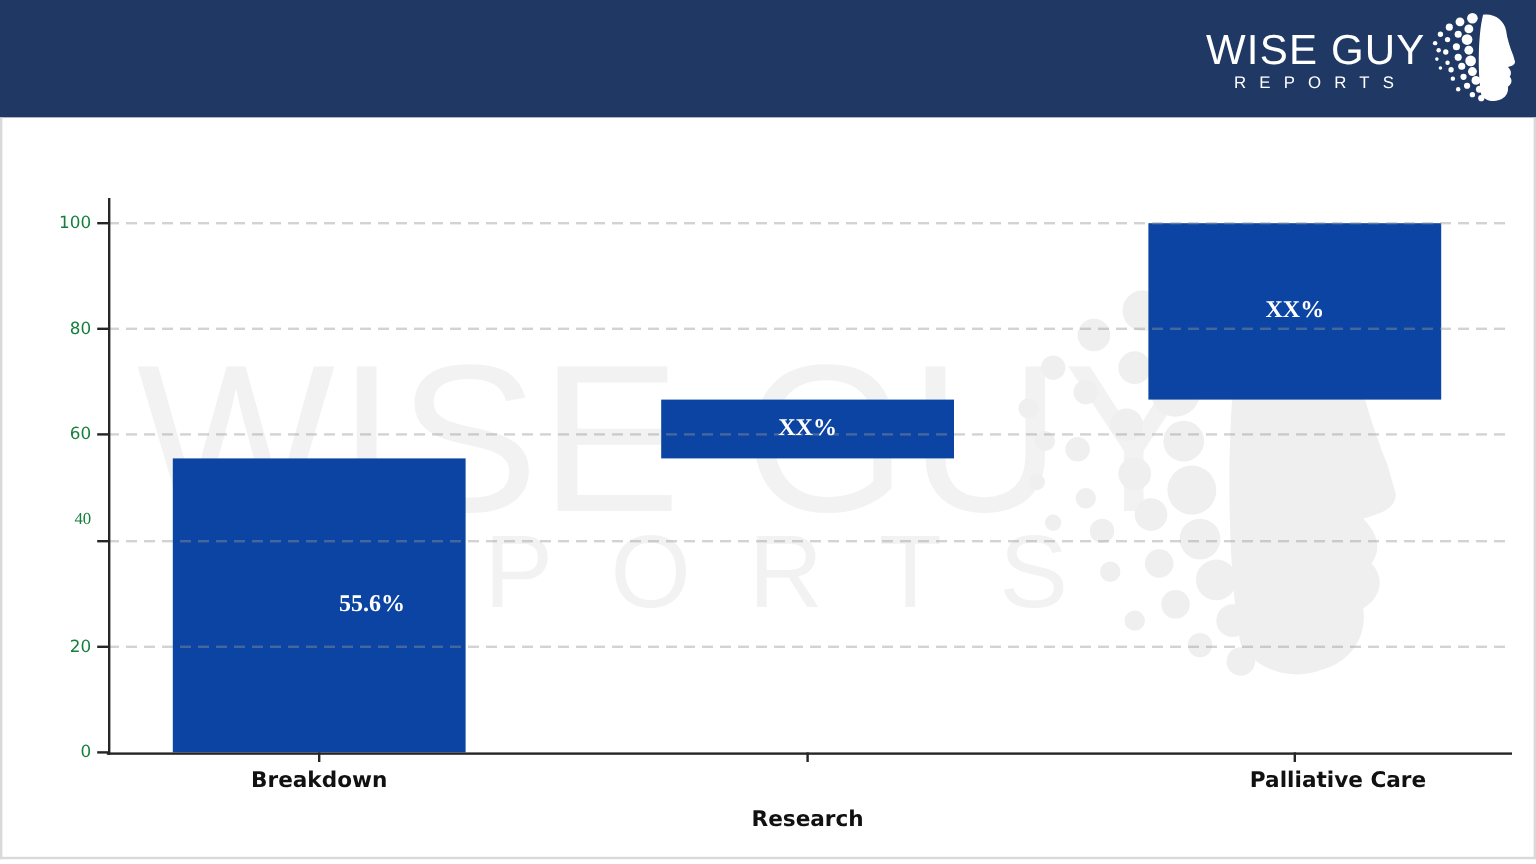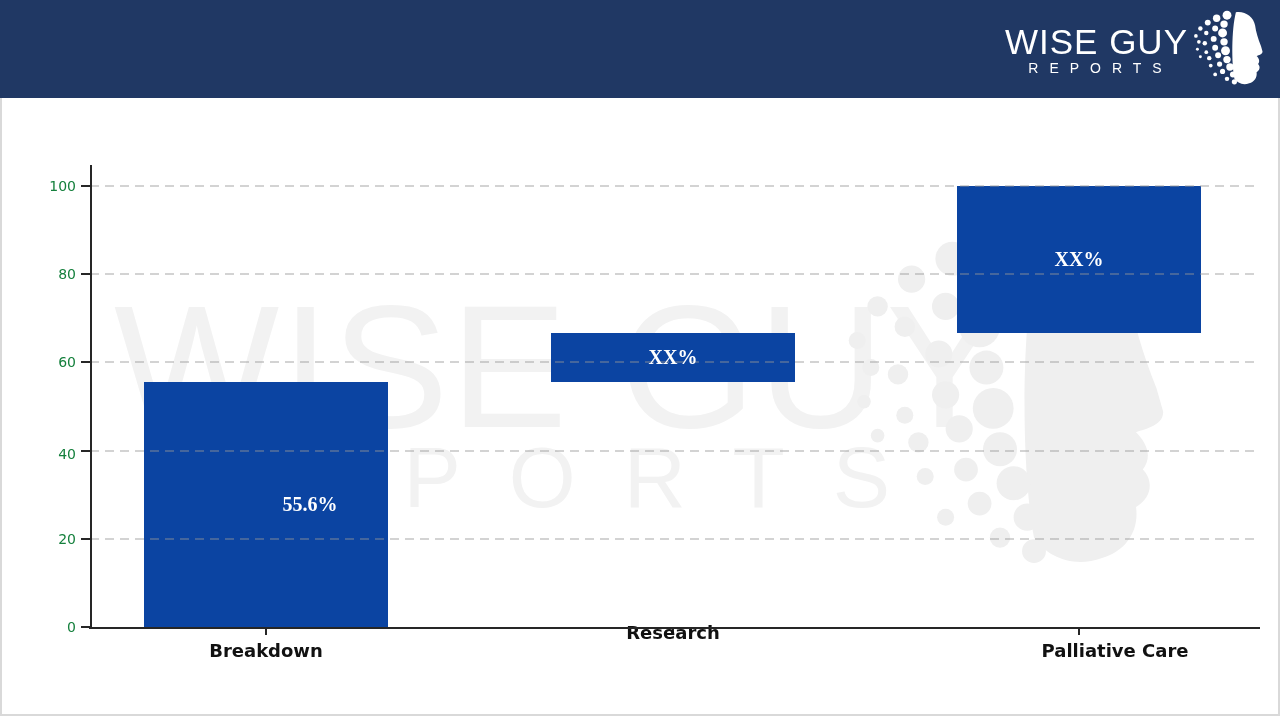--- a/index.html
+++ b/index.html
@@ -111,38 +111,38 @@
       <use href="#wg-head" fill="#efefef"></use>
     </svg>
     <div id="plot">
         <div class="ytick" style="left: 79px; top: 528px;"></div>
         <div class="ytick-label" style="left: 18px; top: 529px; width: 56px;">0</div>
         <div class="gridline" style="left: 88px; top: 439.8px; width: 1169px;"></div>
         <div class="ytick" style="left: 79px; top: 439.8px;"></div>
         <div class="ytick-label" style="left: 18px; top: 440.8px; width: 56px;">20</div>
         <div class="gridline" style="left: 88px; top: 351.6px; width: 1169px;"></div>
         <div class="ytick" style="left: 79px; top: 351.6px;"></div>
-        <div class="ytick-label" style="left: 18px; top: 356px; width: 56px;">40</div>
+        <div class="ytick-label" style="left: 18px; top: 336px; width: 56px; font-family: Liberation Serif, serif;">40</div>
         <div class="gridline" style="left: 88px; top: 263.4px; width: 1169px;"></div>
         <div class="ytick" style="left: 79px; top: 263.4px;"></div>
         <div class="ytick-label" style="left: 18px; top: 264.4px; width: 56px;">60</div>
         <div class="gridline" style="left: 88px; top: 175.2px; width: 1169px;"></div>
         <div class="ytick" style="left: 79px; top: 175.2px;"></div>
         <div class="ytick-label" style="left: 18px; top: 176.2px; width: 56px;">80</div>
         <div class="gridline" style="left: 88px; top: 87px; width: 1169px;"></div>
         <div class="ytick" style="left: 79px; top: 87px;"></div>
         <div class="ytick-label" style="left: 18px; top: 88px; width: 56px;">100</div>
         <div class="bar" style="left: 142px; top: 283.804px; height: 245.196px; width: 244px; background: rgb(11, 68, 162);"></div>
         <div class="bar-label" style="left: 264px; top: 406.402px; color: rgb(255, 255, 255); margin-left: 44px;">55.6%</div>
         <div class="xtick" style="left: 263px; top: 529px;"></div>
         <div class="xcat-label" style="left: 264px; top: 542px;">Breakdown</div>
         <div class="bar" style="left: 549px; top: 234.853px; height: 48.951px; width: 244px; background: rgb(11, 68, 162);"></div>
         <div class="bar-label" style="left: 671px; top: 259.328px; color: rgb(255, 255, 255);">XX%</div>
         <div class="xtick" style="left: 670px; top: 529px;"></div>
-        <div class="xcat-label" style="left: 671px; top: 524px; text-align: right;">Research</div>
+        <div class="xcat-label" style="left: 671px; top: 574px; text-align: right;">Research</div>
         <div class="bar" style="left: 955px; top: 88px; height: 146.853px; width: 244px; background: rgb(11, 68, 162);"></div>
         <div class="bar-label" style="left: 1077px; top: 161.426px; color: rgb(255, 255, 255);">XX%</div>
         <div class="xtick" style="left: 1076px; top: 529px;"></div>
         <div class="xcat-label" style="left: 1077px; top: 542px; margin-left: 36px;">Palliative Care</div>
         <div class="spine" style="left: 88px; top: 67px; width: 2px; height: 464px;"></div>
         <div class="spine" style="left: 87px; top: 529px; width: 1171px; height: 2px;"></div>
       </div>
   </div>
 
 </div>

